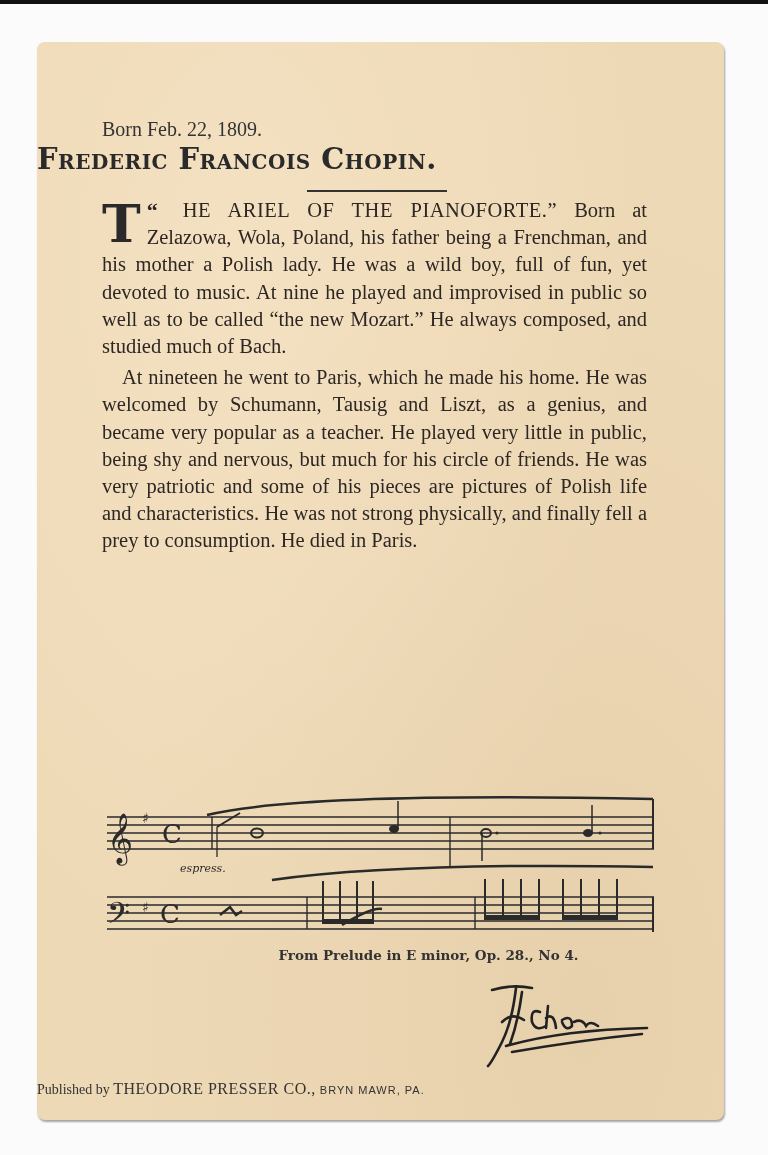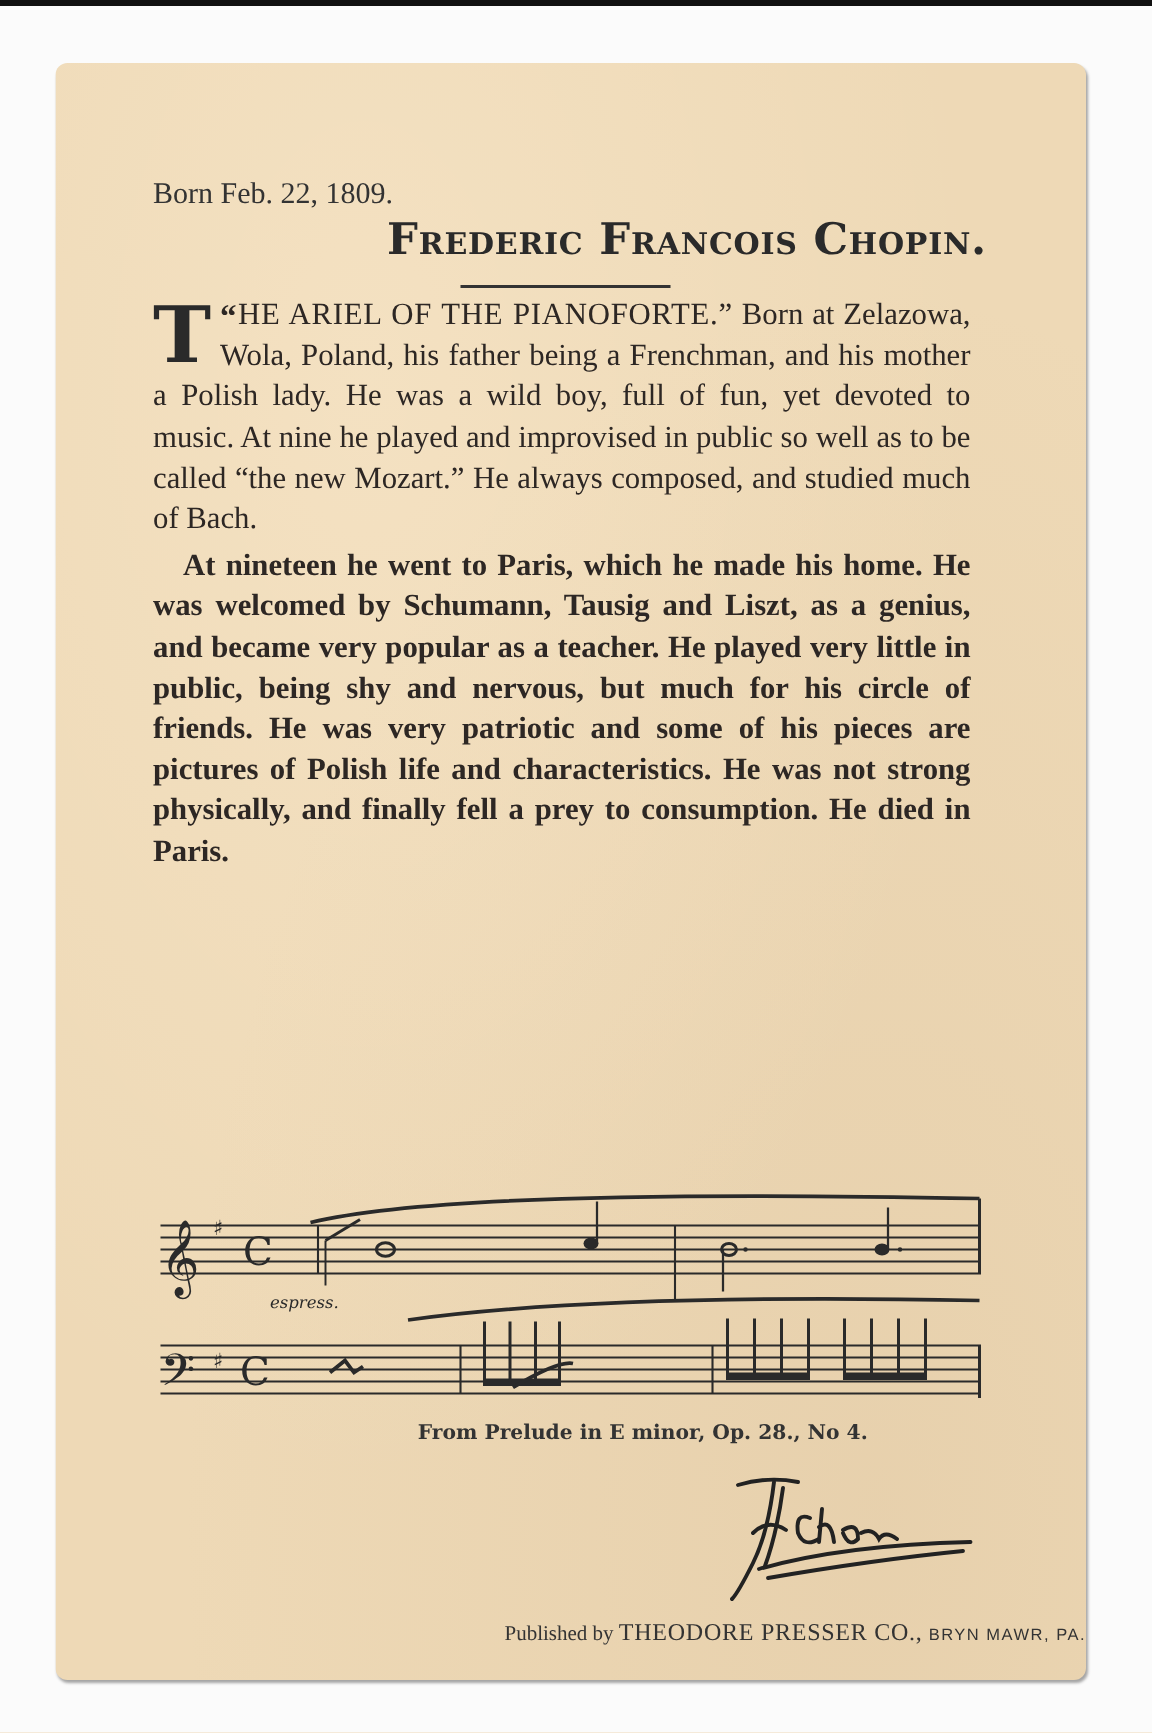--- a/index.html
+++ b/index.html
@@ -17,51 +17,51 @@
     border-radius: 8px;
     box-shadow: 1px 2px 2px rgba(0,0,0,0.35);
     color: #2b2522;
   }
   .dates {
     position: absolute; left: 65px; top: 76px; width: 555px;
     display: flex; justify-content: space-between;
     font-family: Liberation Serif, serif; font-size: 20px; color: #333;
   }
   .title {
-    position: absolute; left: 0; top: 100px; width: 621px; text-align: right;
+    position: absolute; left: 0; top: 100px; width: 621px; text-align: left;
     font-family: "DejaVu Serif", serif; font-weight: bold; font-size: 29px;
     letter-spacing: 0.5px; color: #2a2a2a;
     font-variant: small-caps;
   }
   .rule {
     position: absolute; left: 270px; top: 148px; width: 140px; height: 2px; background: #333;
   }
   .body-text {
     position: absolute; left: 65px; top: 155px; width: 545px;
     font-family: "Liberation Serif", serif; font-size: 20.5px; line-height: 27.2px;
     text-align: justify; color: #2d2724;
   }
   .body-text p { margin: 0 0 4px 0; }
-  .body-text p.indent { text-indent: 20px; font-weight: bold; }
+  .body-text p.indent { text-indent: 20px; }
   .dropcap {
     float: left; font-family: "DejaVu Serif", serif; font-weight: bold;
     font-size: 52px; line-height: 46px; margin: 4px 6px 0 0; color: #2a2a2a;
   }
   .dropcap-quote { font-weight: bold; font-size: 22px; vertical-align: top; margin-right: 1px; }
-  .caps { letter-spacing: 0.5px; }
+  .caps { letter-spacing: 0.5px; margin-left: 24px; }
   .music {
     position: absolute; left: 65px; top: 745px; width: 555px; height: 160px;
   }
   .caption {
     position: absolute; left: 0; top: 905px; width: 687px; text-align: center;
     font-family: "DejaVu Serif", serif; font-weight: bold; font-size: 13.5px; color: #333; margin-left: 48px;
   }
   .signature { position: absolute; left: 445px; top: 940px; width: 170px; height: 90px; }
   .publisher {
-    position: absolute; left: 0; top: 1038px; width: 687px; text-align: right;
+    position: absolute; left: 0; top: 1038px; width: 687px; text-align: left;
     font-family: "Liberation Serif", serif; font-size: 14px; color: #333;
   }
   .publisher .co { font-size: 16px; letter-spacing: 0.5px; }
   .publisher .loc { font-family: "Liberation Sans", sans-serif; font-size: 11px; letter-spacing: 1px; }
 </style>
 </head>
 <body>
 
 <div class="top-bar"></div>
 

